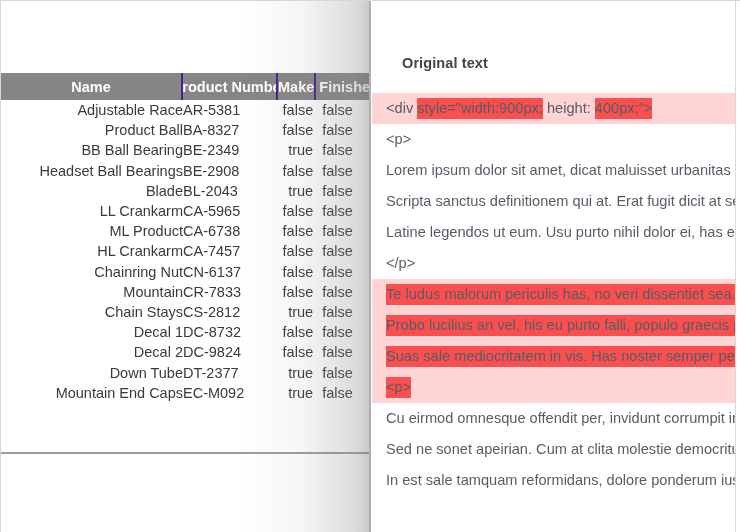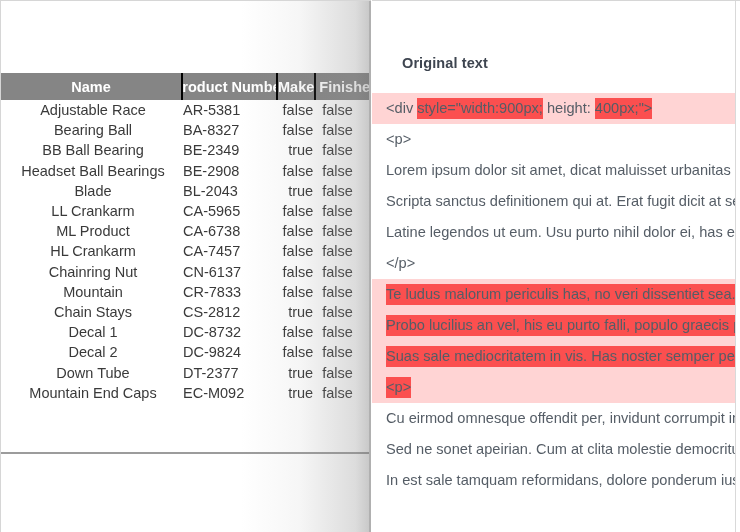--- a/index.html
+++ b/index.html
@@ -70,40 +70,40 @@
   }
   .grid-header .hcell {
     background: #858585;
     color: #ffffff;
     font-weight: bold;
     font-size: 14.5px;
     display: flex;
     align-items: center;
     justify-content: center;
     box-sizing: border-box;
-    border-right: 2px solid #000000;
+    border-right: 2px solid #4c1d95;
     overflow: hidden;
     white-space: nowrap;
   }
   .grid-header .hcell.h-name      { width: 190px; }
   .grid-header .hcell.h-pnum      { width: 99px; }
   .grid-header .hcell.h-make      { width: 40px; }
   .grid-header .hcell.h-finished  { width: 58px; border-right: none; justify-content: flex-start; padding-left: 3px;}
 
   .grid-body { background: transparent; }
   .grid-row {
     display: flex;
     height: 20.2px;
     align-items: center;
     font-size: 14.5px;
     color: #3a3a3a;
     white-space: nowrap;
   }
   .grid-row .cell { box-sizing: border-box; overflow: hidden; }
-  .cell.c-name     { width: 190px; padding-left: 2px; text-align: center; }
+  .cell.c-name     { width: 190px; padding-left: 2px; text-align: right; }
   .cell.c-pnum     { width: 99px; text-align: left; padding-left: 0px; }
   .cell.c-make     { width: 40px; text-align: right; padding-right: 3px;}
   .cell.c-finished { width: 58px; text-align: left; padding-left: 6px;}
 
   .grid-bottom-rule {
     position: absolute;
     left: 0;
     top: 451px;
     width: 371px;
     height: 2px;
@@ -184,21 +184,21 @@
         <div class="hcell h-finished">Finished</div>
       </div>
       <div class="grid-body" id="grid-body">
           <div class="grid-row">
             <div class="cell c-name">Adjustable Race</div>
             <div class="cell c-pnum">AR-5381</div>
             <div class="cell c-make">false</div>
             <div class="cell c-finished">false</div>
           </div>
           <div class="grid-row">
-            <div class="cell c-name">Bearing Ball</div>
+            <div class="cell c-name">Product Ball</div>
             <div class="cell c-pnum">BA-8327</div>
             <div class="cell c-make">false</div>
             <div class="cell c-finished">false</div>
           </div>
           <div class="grid-row">
             <div class="cell c-name">BB Ball Bearing</div>
             <div class="cell c-pnum">BE-2349</div>
             <div class="cell c-make">true</div>
             <div class="cell c-finished">false</div>
           </div>

